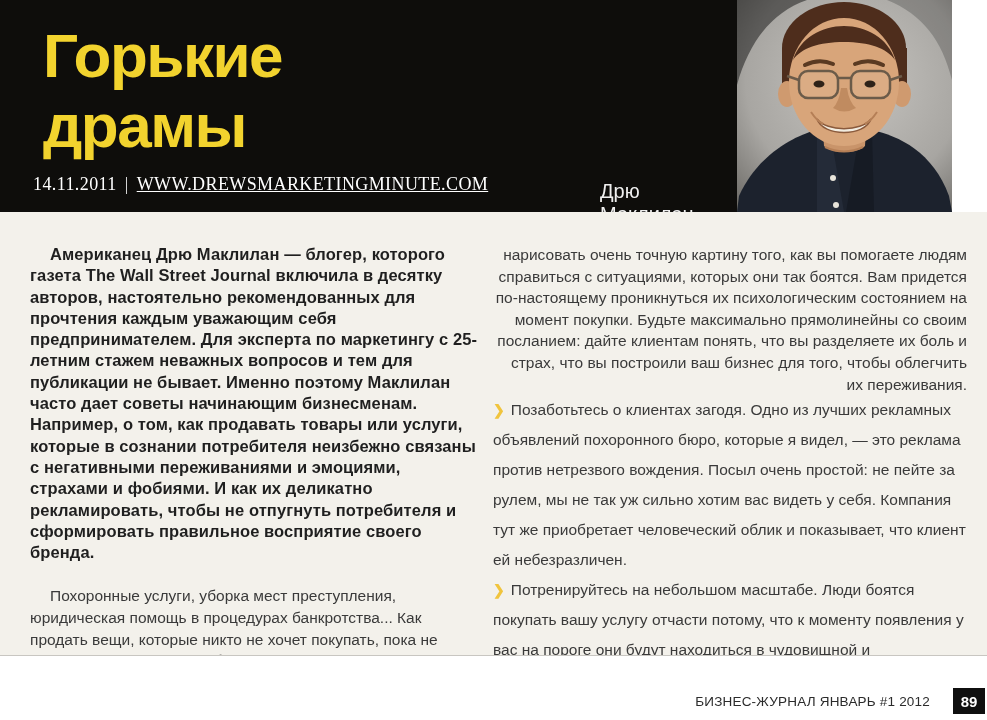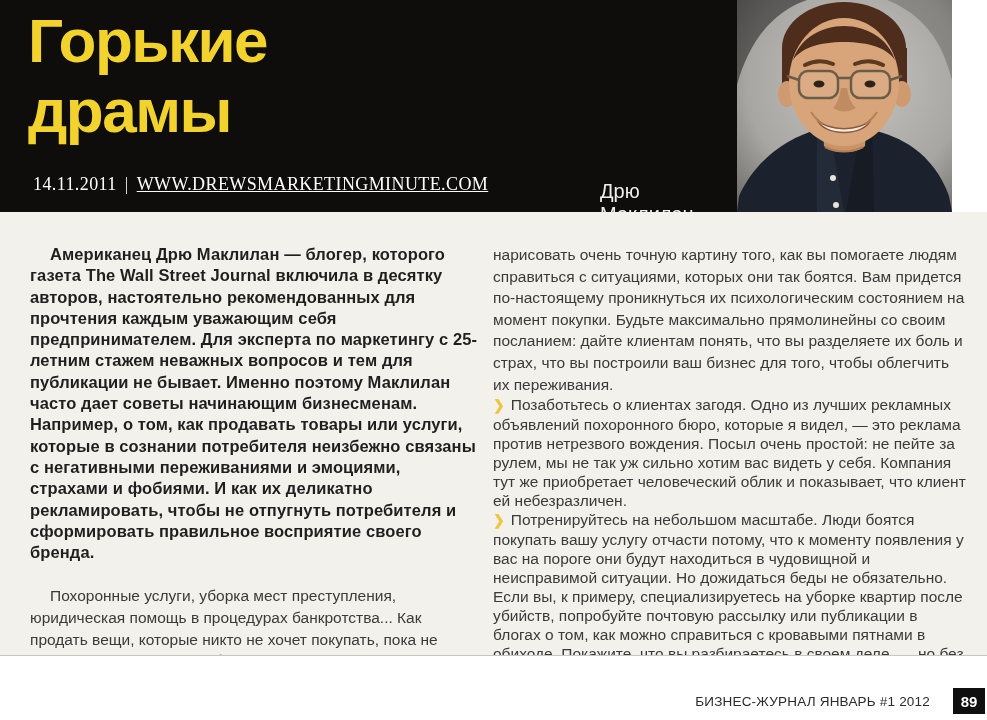--- a/index.html
+++ b/index.html
@@ -2,21 +2,21 @@
 <html><head>
 <meta charset="utf-8">
 <style>
   html,body{margin:0;padding:0;background:#ffffff;}
   .page{position:relative;width:987px;height:720px;background:#ffffff;overflow:hidden;
         font-family:"Liberation Sans",sans-serif;}
 
   
   .masthead{position:absolute;top:0;left:0;width:987px;height:212px;background:#ffffff;}
   .masthead-black{position:absolute;top:0;left:0;width:737px;height:212px;background:#0e0d0b;}
-  .title{position:absolute;top:6px;left:28px;margin:0;color:#f2d32e;
+  .title{position:absolute;top:6px;left:28px;margin:15px;color:#f2d32e;
          font-size:62px;line-height:70px;font-weight:700;letter-spacing:-1.5px;}
   .title span{display:block;}
   .dateline{position:absolute;left:33px;top:174px;color:#ffffff;font-size:18px;
             letter-spacing:0.4px;white-space:nowrap;font-family:Liberation Serif, serif;}
   .dateline .sep{margin:0 8px;color:#e8e8e8;}
   .url{color:#ffffff;text-decoration:underline;cursor:pointer;}
   .author-caption{position:absolute;left:600px;top:180px;color:#efefef;font-size:20px;}
 
   
   .photo{position:absolute;top:0;left:737px;width:215px;height:212px;overflow:hidden;
@@ -26,22 +26,22 @@
   
   .article{position:absolute;top:212px;left:0;width:987px;height:443px;
            background:#f3f1eb;box-sizing:border-box;padding:32px 20px 8px 30px;
            display:flex;gap:12px;}
   .col-left{width:451px;flex:none;}
   .col-right{width:474px;flex:none;}
   p{margin:0;}
   .intro{font-weight:700;font-size:16.5px;line-height:21.3px;color:#1f1f1f;
          text-indent:20px;margin-bottom:22px;letter-spacing:0.1px;}
   .para{font-size:15.5px;line-height:21.6px;color:#3a3a3a;text-indent:20px;}
-  .para.cont{text-indent:0;}
-  .bullet{font-size:15.5px;line-height:19px;color:#3a3a3a;}
+  .para.cont{text-indent:0;text-align:right;}
+  .bullet{font-size:15.5px;line-height:30px;color:#3a3a3a;}
   .arrow{color:#f0c43c;font-weight:700;margin-right:6px;font-size:14px;}
 
   
   .footer{position:absolute;top:655px;left:0;width:987px;height:65px;background:#ffffff;
           border-top:1px solid #c8c6c1;box-sizing:border-box;padding-left:36px;}
   .journal{position:absolute;right:57px;top:38px;font-size:13.5px;color:#2b2b2b;
            letter-spacing:0.2px;white-space:nowrap;}
   .pagenum-box{position:absolute;right:2px;top:32px;width:32px;height:26px;background:#0f0f0f;
                color:#ffffff;font-weight:700;font-size:15px;display:flex;
                align-items:center;justify-content:center;}

